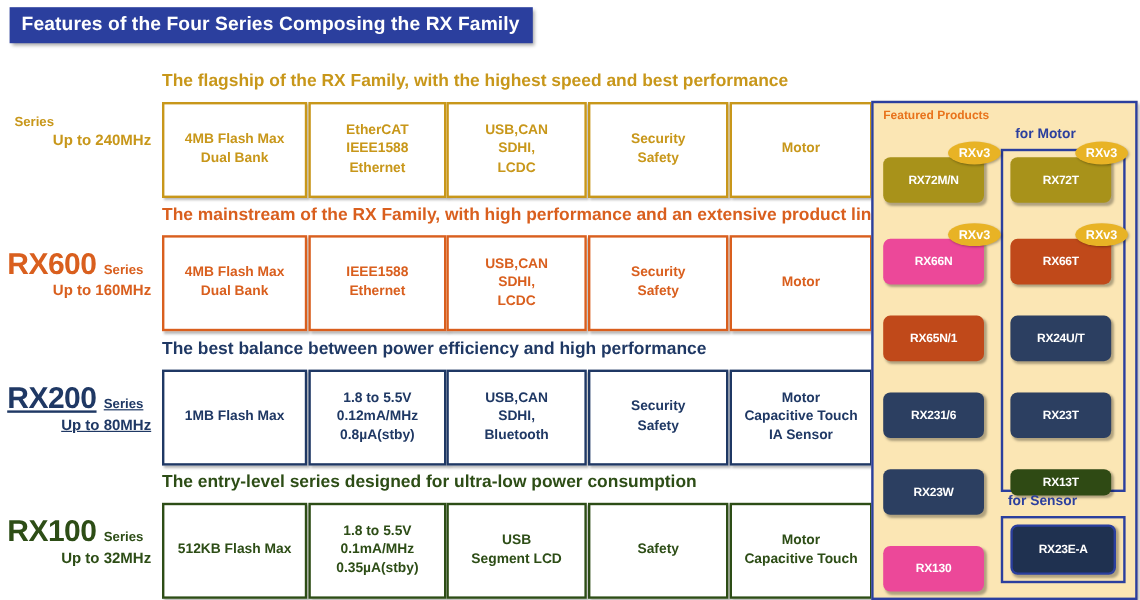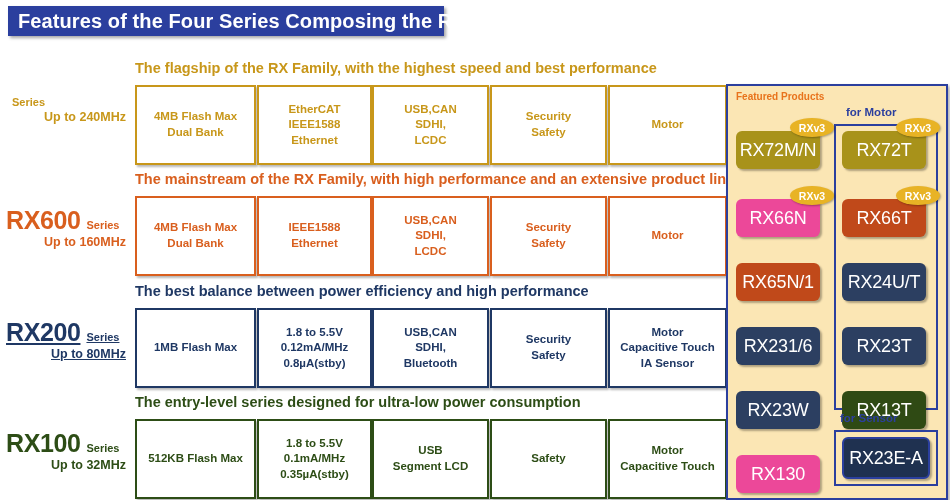--- a/index.html
+++ b/index.html
@@ -13,21 +13,21 @@
   #root{position:relative;width:950px;height:500px;}
 
   
   .title-banner{
     position:absolute;left:8px;top:6px;width:436px;height:30px;
     background:#2b3f9e;
     display:flex;align-items:center;
     box-shadow:2px 2px 3px rgba(0,0,0,.35);
   }
   .title-banner .txt{
-    color:#ffffff;font-size:20px;font-weight:bold;
+    color:#ffffff;font-size:16px;font-weight:bold;
     padding-left:10px;letter-spacing:.1px;white-space:nowrap;
   }
   .series-label{
     position:absolute;left:0;width:128px;text-align:right;
   }
   .series-name-line{
     display:flex;align-items:baseline;justify-content:flex-start;
     padding-left:6px;white-space:nowrap;
   }
   .series-name{
@@ -72,21 +72,21 @@
     position:absolute;font-size:11.5px;font-weight:bold;color:#2b3f9e;
     white-space:nowrap;
   }
   .fp-subpanel{
     position:absolute;border:2px solid #2b3f9e;background:transparent;
   }
   .chip{
     position:absolute;
     border-radius:6px;
     display:flex;align-items:center;justify-content:center;
-    color:#ffffff;font-size:18px;font-weight:normal;
+    color:#ffffff;font-size:10px;font-weight:bold;
     box-shadow:2px 2px 2px rgba(0,0,0,.3);
     letter-spacing:-.2px;
   }
   .chip.bordered{border:2px solid #2b3f9e;}
   .badge{
     position:absolute;
     width:44px;height:19px;border-radius:50%;
     background:#e8b325;
     display:flex;align-items:center;justify-content:center;
     color:#ffffff;font-size:10.5px;font-weight:bold;
@@ -271,20 +271,20 @@
         <div class="chip" style="left: 8px; top: 305px; width: 84px; height: 38px; background: rgb(44, 63, 97);">RX23W</div>
         <div class="chip" style="left: 8px; top: 369px; width: 84px; height: 38px; background: #ec4899;">RX130</div>
         <div class="fp-subhead" style="left: 118px; top: 20px;">for Motor</div>
         <div class="fp-subpanel" style="left: 106px; top: 38px; width: 100px; height: 282px;"></div>
         <div class="chip" style="left: 114px; top: 45px; width: 84px; height: 38px; background: rgb(168, 146, 26);">RX72T</div>
         <div class="badge" style="left: 168px; top: 32px; background: rgb(232, 179, 37);">RXv3</div>
         <div class="chip" style="left: 114px; top: 113px; width: 84px; height: 38px; background: rgb(192, 73, 26);">RX66T</div>
         <div class="badge" style="left: 168px; top: 100px; background: rgb(232, 179, 37);">RXv3</div>
         <div class="chip" style="left: 114px; top: 177px; width: 84px; height: 38px; background: rgb(44, 63, 97);">RX24U/T</div>
         <div class="chip" style="left: 114px; top: 241px; width: 84px; height: 38px; background: rgb(44, 63, 97);">RX23T</div>
-        <div class="chip" style="left: 114px; top: 305px; width: 84px; height: 38px; background: rgb(47, 74, 20);">RX13T</div>
+        <div class="chip" style="left: 114px; top: 305px; width: 84px; height: 22px; background: rgb(47, 74, 20);">RX13T</div>
         <div class="fp-subhead" style="left: 112px; top: 326px;">for Sensor</div>
         <div class="fp-subpanel" style="left: 106px; top: 344px; width: 100px; height: 52px;"></div>
         <div class="chip bordered" style="left: 114px; top: 351px; width: 84px; height: 38px; background: rgb(31, 49, 80);">RX23E-A</div>
       </div>
   </div>
 
 </div>
 
 </body></html>

